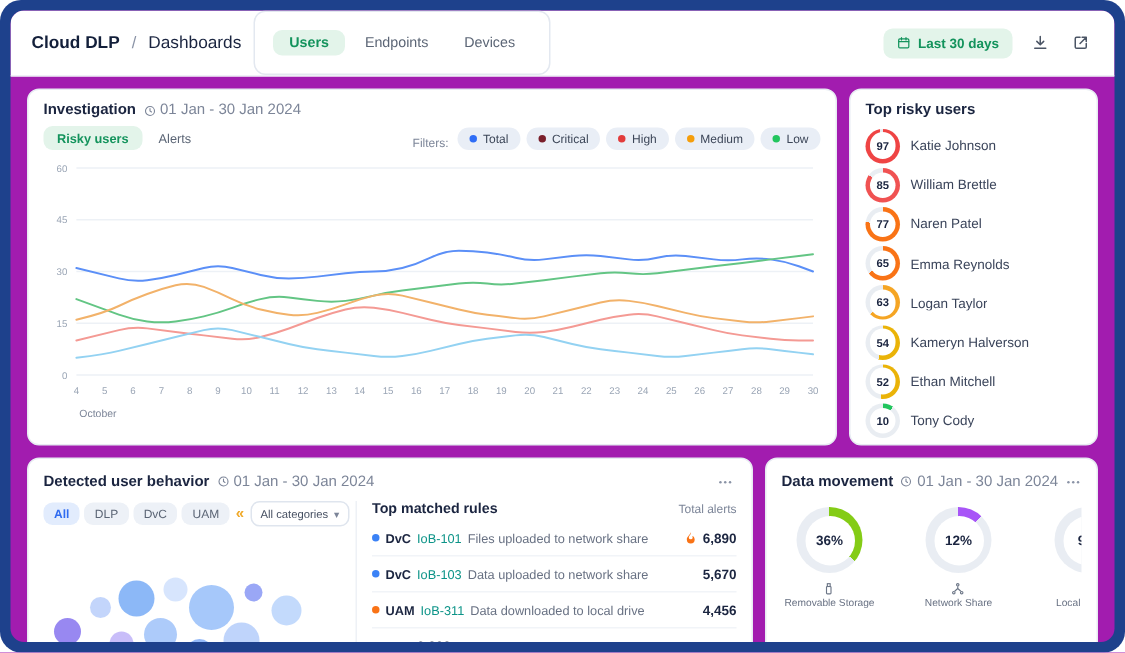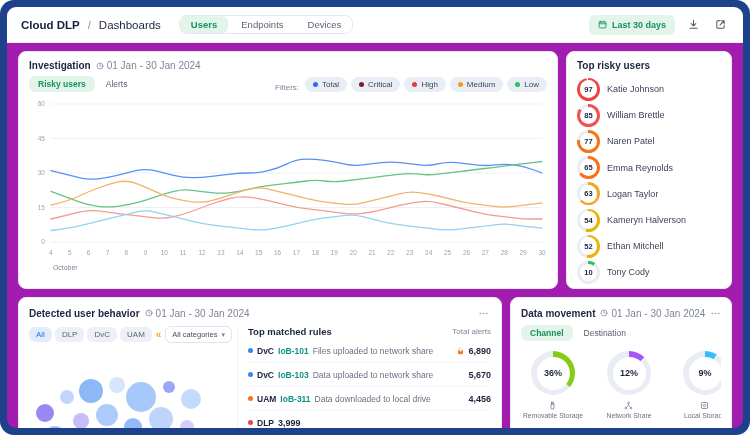--- a/index.html
+++ b/index.html
@@ -6,21 +6,21 @@
   html,body{width:750px;height:435px;overflow:hidden}
   body{font-family:"Liberation Sans","DejaVu Sans",sans-serif;background:#fff;position:relative}
   .frame{position:absolute;inset:0;background:#1e418c;border-radius:14px;padding:7px}
   .app{width:100%;height:100%;background:#a21caf;border-radius:9px;overflow:hidden;display:flex;flex-direction:column}
 
   
   .topbar{background:#fff;flex:0 0 36px;display:flex;align-items:center;padding:0 14px;gap:8px;border-bottom:1px solid #eef1f6}
   .brand{font-size:11.5px;font-weight:700;color:#131f3a}
   .crumb-sep{font-size:11px;color:#8a93a6}
   .crumb{font-size:11.5px;color:#1b2540}
-  .htabs{display:flex;align-items:center;border:1px solid #e3e8f0;border-radius:8px;padding:0;margin-left:10px;background:#fff;gap:2px}
+  .htabs{display:flex;align-items:center;border:1px solid #e3e8f0;border-radius:8px;padding:12px;background:#fff;gap:2px}
   .htab{border:0;background:transparent;font:inherit;font-size:9.5px;color:#5b6575;padding:3px 11px;border-radius:6px;cursor:pointer;white-space:nowrap}
   .htab.active{background:#e3f4ea;color:#13935c;font-weight:700}
   .topbar-right{margin-left:auto;display:flex;align-items:center;gap:9px}
   .daterange{display:flex;align-items:center;gap:5px;background:#e3f4ea;color:#13935c;border:0;border-radius:6px;font:inherit;font-size:9px;font-weight:700;padding:5px 9px;cursor:pointer}
   .icon-btn{border:0;background:none;color:#4b5565;display:grid;place-items:center;width:18px;height:18px;cursor:pointer}
 
   main{flex:1;padding:8px 11px;display:flex;flex-direction:column;gap:8px}
   .row1{display:flex;gap:8px;flex:none;height:238px}
   .row2{display:flex;gap:8px;flex:none;height:176px}
   .card{background:#fff;border:1px solid #e7ebf2;border-radius:8px;padding:8px 10px}
@@ -53,41 +53,41 @@
   .uname{font-size:9px;color:#3a445a;white-space:nowrap;overflow:hidden;text-overflow:ellipsis}
 
   
   .combo{flex:1;display:flex;flex-direction:column;min-width:0;overflow:hidden}
   .combo-body{display:flex;flex:1;min-height:0;margin-top:6px;gap:10px}
   .combo-left{flex:none;width:198px;display:flex;flex-direction:column;min-width:0}
   .vdiv{width:1px;background:#eef1f6}
   .combo-right{flex:1;min-width:0;display:flex;flex-direction:column}
   .bfilters{display:flex;align-items:center;gap:3px;flex-wrap:nowrap}
   .bpill{border:0;background:#edf1f7;color:#5b6575;font:inherit;font-size:8px;padding:3px 7px;border-radius:6px;cursor:pointer}
-  .bpill.active{background:#e2ecfd;color:#2f6bf0;font-weight:400}
+  .bpill.active{background:#e2ecfd;color:#2f6bf0;font-weight:700}
   .collapse-ic{color:#f0a929;font-size:10px;font-weight:700;margin:0 1px;cursor:pointer}
   .cat-select{display:flex;align-items:center;gap:4px;border:1px solid #dfe5ee;border-radius:6px;background:#fff;font:inherit;font-size:7.5px;color:#454f61;padding:3px 6px;cursor:pointer;white-space:nowrap}
   .caret{font-size:7px;color:#7c8598}
   .bubble-wrap{flex:1;min-height:0;overflow:hidden;margin-top:4px}
 
   .rules-head{display:flex;align-items:center;justify-content:space-between;margin-bottom:2px}
   .rules-title{font-size:9.5px;font-weight:700;color:#1b2540}
   .rules-col{font-size:8px;color:#7c8598}
   .rule-row{display:flex;align-items:center;gap:4px;padding:6.5px 0;border-bottom:1px solid #f1f4f8;cursor:pointer}
   .rdot{width:5px;height:5px;border-radius:50%;flex:none}
   .rtag{font-size:8.5px;font-weight:700;color:#1b2540;flex:none}
-  .rid{font-size:8.5px;font-weight:700;color:#0d9488;text-decoration:none;flex:none;cursor:pointer}
+  .rid{font-size:8.5px;font-weight:400;color:#0d9488;text-decoration:none;flex:none;cursor:pointer}
   .rdesc{font-size:8.5px;color:#687183;flex:1;min-width:0;white-space:nowrap;overflow:hidden;text-overflow:ellipsis}
   .rval{display:flex;align-items:center;gap:3px;flex:none}
   .rcount{font-size:9px;font-weight:700;color:#1b2540}
 
   
   .movement{flex:none;width:222px;display:flex;flex-direction:column;overflow:hidden}
   .movement .seggroup{margin-top:5px}
-  .donut-row{display:flex;gap:12px;margin-top:10px;flex-wrap:nowrap;overflow:hidden}
+  .donut-row{display:flex;gap:22px;margin-top:10px;flex-wrap:nowrap;overflow:hidden}
   .donut-col{flex:none;width:64px;display:flex;flex-direction:column;align-items:center;gap:6px;cursor:pointer}
   .donut{width:44px;height:44px;border-radius:50%;background:conic-gradient(var(--c) var(--p),#e9edf3 0);display:grid;place-items:center}
   .donut-in{width:33px;height:33px;border-radius:50%;background:#fff;display:grid;place-items:center;font-size:9px;font-weight:700;color:#1b2540}
   .dlabel{display:flex;flex-direction:column;align-items:center;gap:2px}
   .dicon{color:#6b7586;display:grid;place-items:center}
   .dtext{font-size:6.8px;color:#687183;white-space:nowrap}
 </style>
 </head>
 <body>
 
@@ -435,25 +435,20 @@
             <button class="more-btn">
               <span style="display:grid;place-items:center">
                 <svg viewBox="0 0 24 24" width="11" height="11" fill="#8a93a6">
                     <circle cx="5" cy="12" r="1.8"></circle>
                     <circle cx="12" cy="12" r="1.8"></circle>
                     <circle cx="19" cy="12" r="1.8"></circle>
                   </svg>
               </span>
             </button>
           </div>
-          <div class="seggroup">
-  <button class="seg active"><span>Channel</span></button>
-
-  <button class="seg"><span>Destination</span></button>
-</div>
           <div class="donut-row">
   <div class="donut-col">
     <div class="donut" style="--c: #84cc16; --p: 36%;">
       <span class="donut-in">36%</span>
     </div>
     <div class="dlabel">
       <span class="dicon">
                     <svg viewBox="0 0 24 24" width="9" height="9" fill="none" stroke="currentColor" stroke-width="2">
                       <rect x="8" y="8" width="8" height="13" rx="1.5"></rect>
                       <rect x="9.5" y="3" width="5" height="5"></rect>

